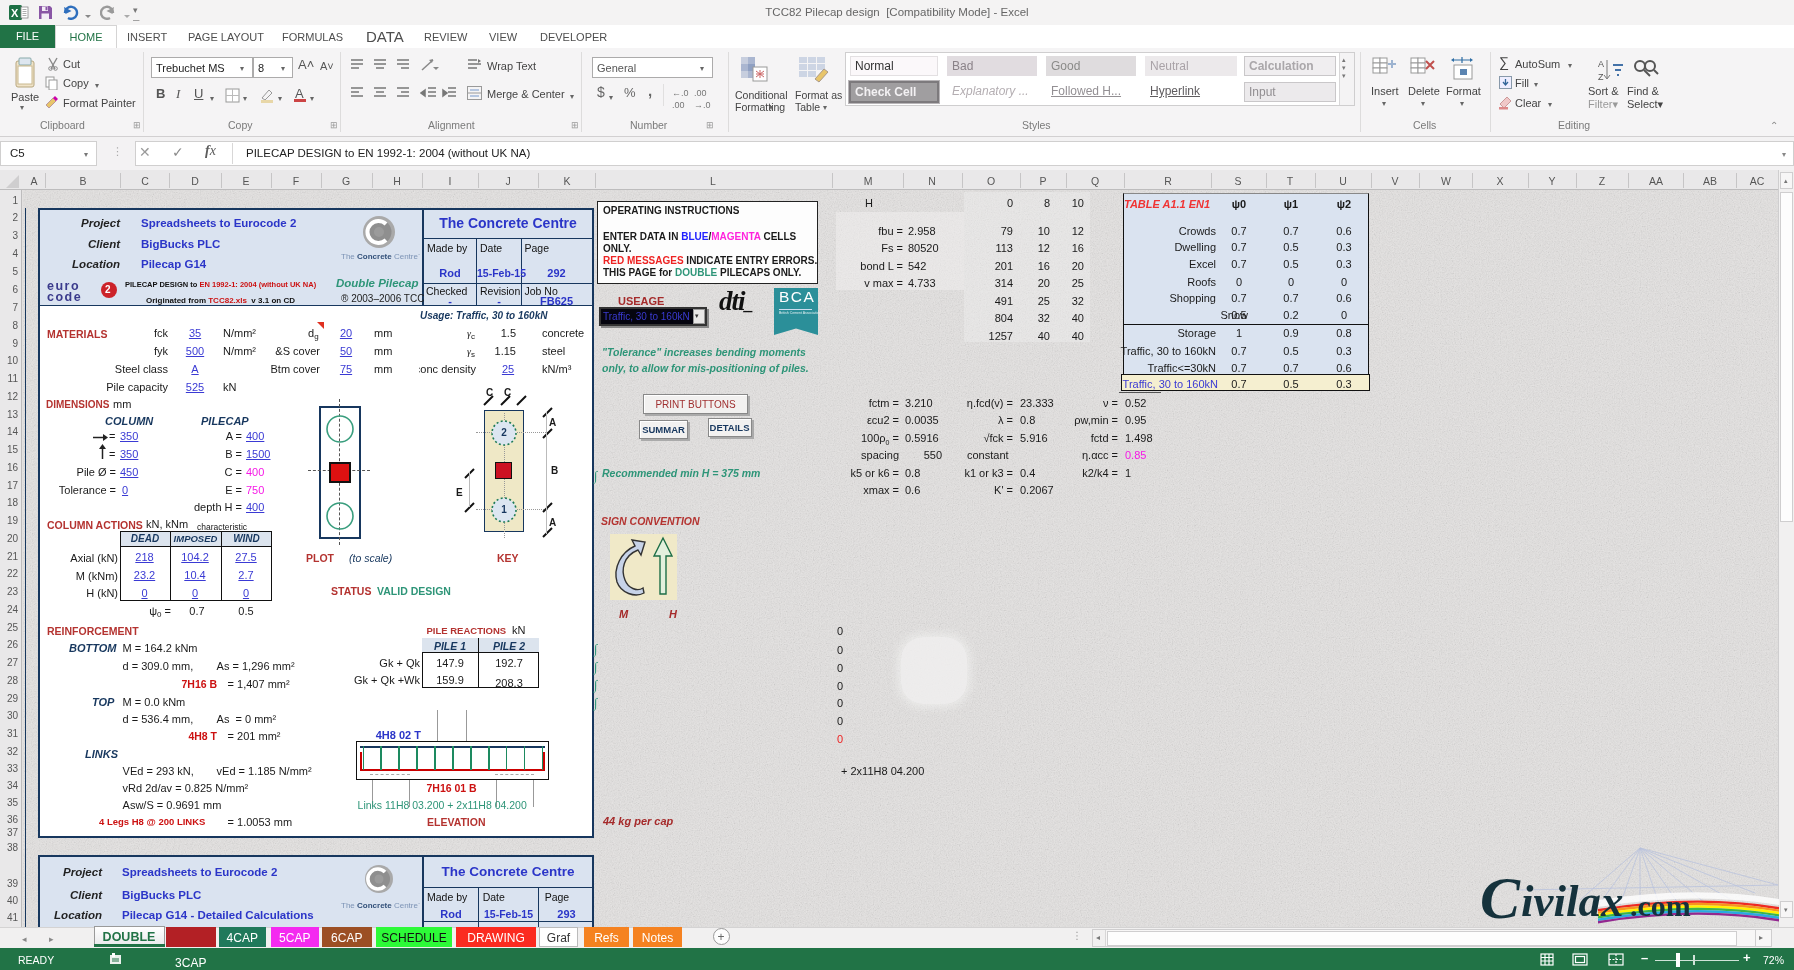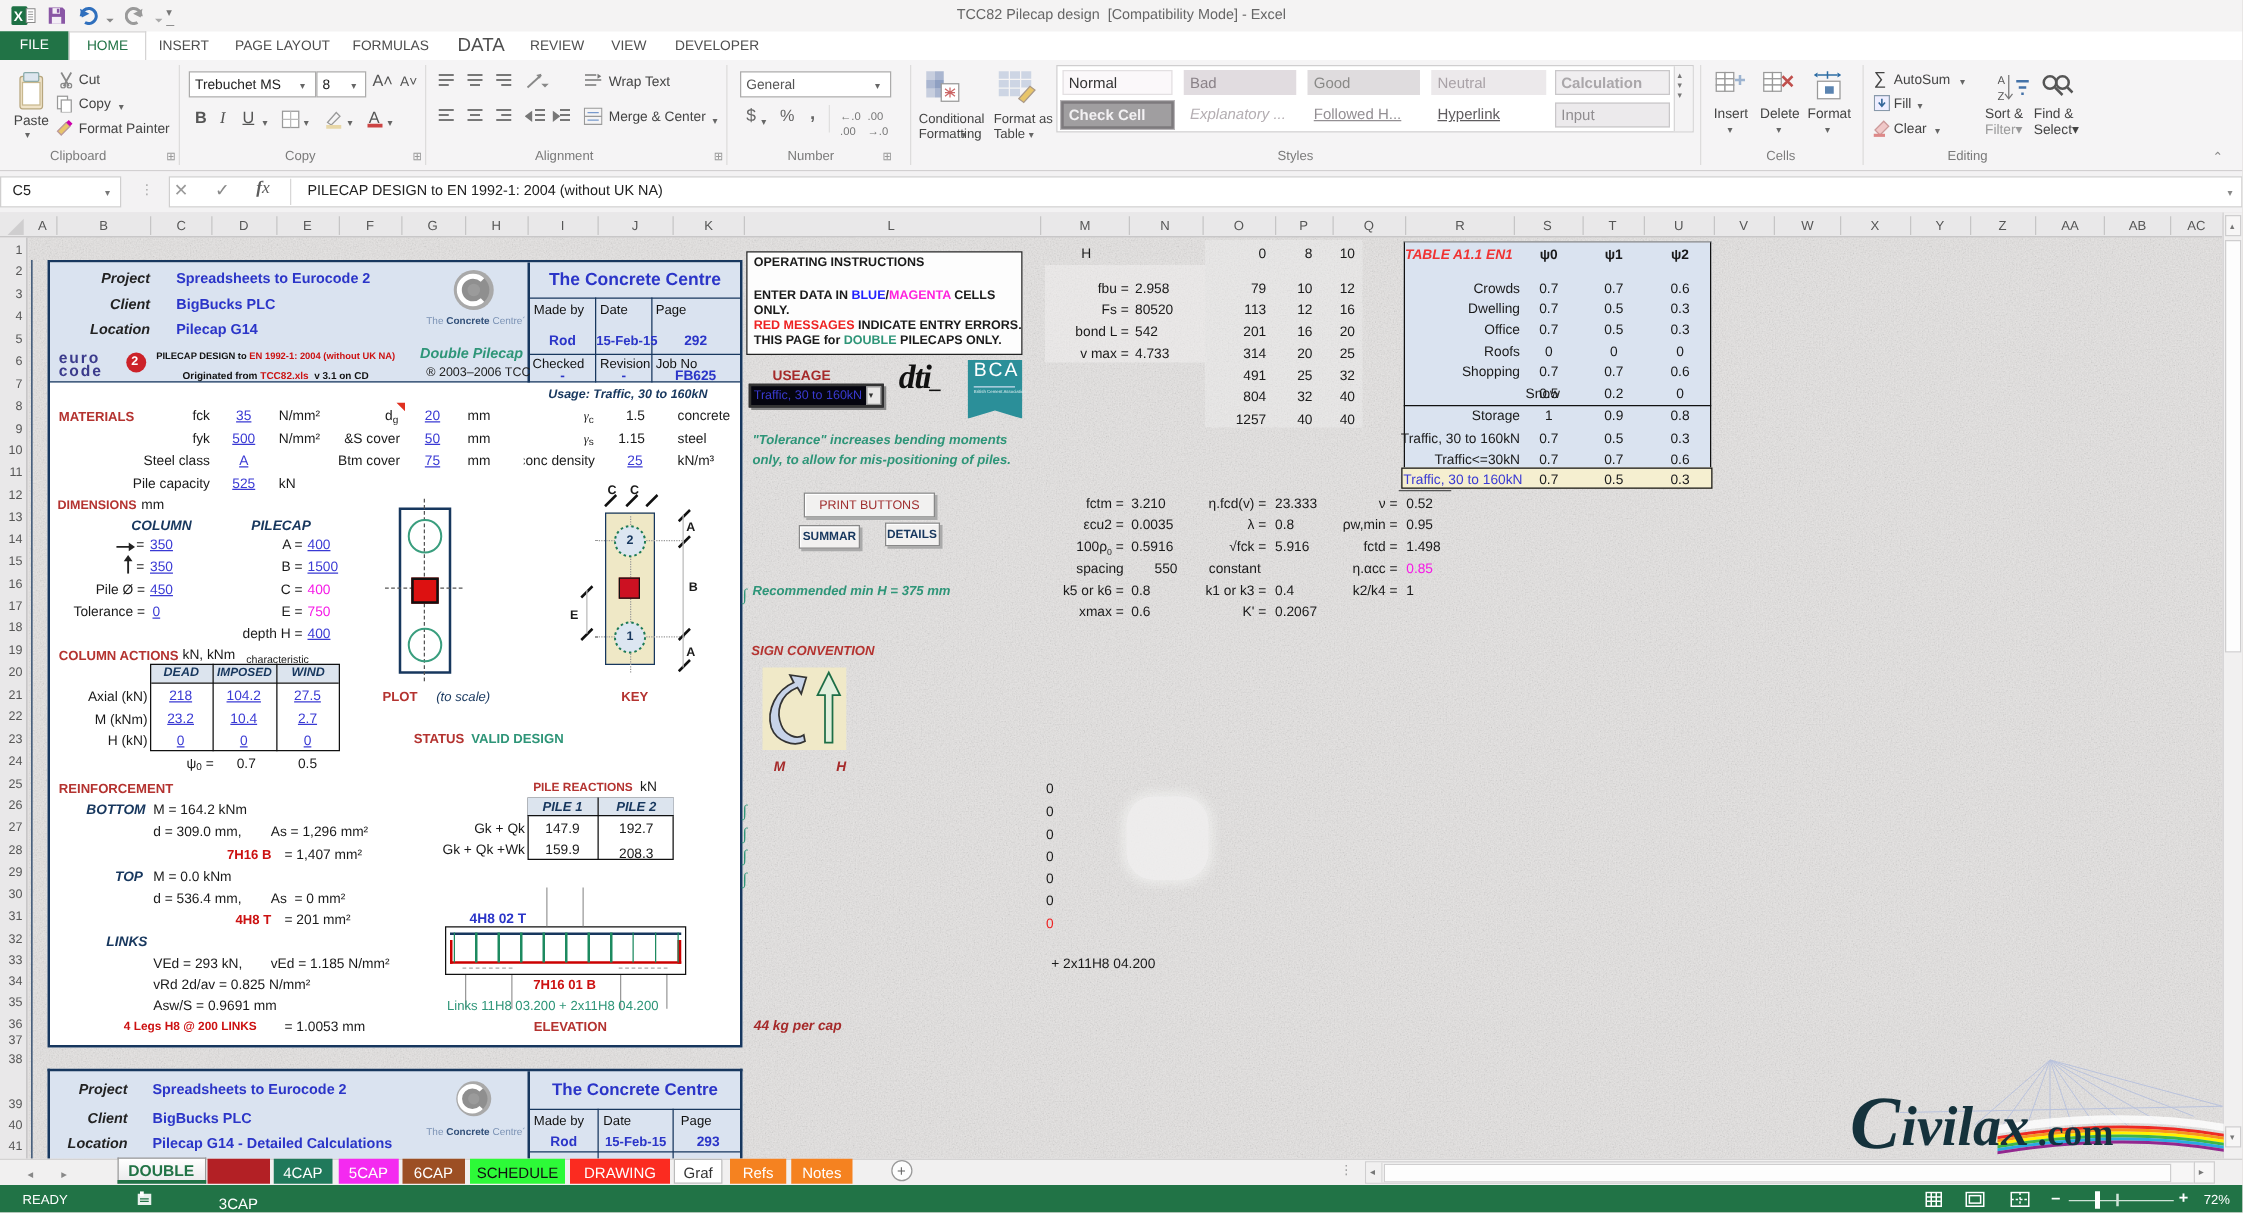--- a/index.html
+++ b/index.html
@@ -477,21 +477,21 @@
 <div class="t" style="left:524.5px;top:242px;font-size:10.5px;color:#111">Page</div>
 <div class="t b" style="left:424px;top:266.5px;width:52px;text-align:center;color:#2b35c8">Rod</div>
 <div class="t b" style="left:477px;top:266.5px;width:44px;text-align:center;color:#2b35c8;font-size:10.5px">15-Feb-15</div>
 <div class="t b" style="left:521px;top:266.5px;width:71px;text-align:center;color:#2b35c8">292</div>
 <div class="t" style="left:426px;top:285px;font-size:10.5px;color:#111">Checked</div>
 <div class="t" style="left:480px;top:285px;font-size:10.5px;color:#111">Revision</div>
 <div class="t" style="left:524.5px;top:285px;font-size:10.5px;color:#111">Job No</div>
 <div class="t b" style="left:424px;top:295px;width:52px;text-align:center;color:#2b35c8">-</div>
 <div class="t b" style="left:477px;top:295px;width:44px;text-align:center;color:#2b35c8">-</div>
 <div class="t b" style="left:521px;top:295px;width:71px;text-align:center;color:#2b35c8">FB625</div>
-<div class="t b i navy" style="left:420px;top:309.5px;width:146px;text-align:right;font-size:10px">Usage: Traffic, 30 to 160kN</div>
+<div class="t b i navy" style="left:420px;top:309.5px;width:146px;font-size:10px">Usage: Traffic, 30 to 160kN</div>
 <div class="t b red" style="left:47px;top:327.5px;font-size:10.5px">MATERIALS</div>
 <div class="t r" style="left:128px;top:327px;width:40px">fck</div>
 <div class="t c bval" style="left:180px;top:327px;width:30px">35</div>
 <div class="t" style="left:223px;top:327px">N/mm²</div>
 <div class="t" style="left:308px;top:327px">d<span style="font-size:8px;vertical-align:-2px">g</span></div>
 <svg class="abs" style="left:317px;top:322px" width="7" height="7">
     <path d="M0 0 h7 v7 z" fill="#e03020"></path>
   </svg>
 <div class="t c bval" style="left:331px;top:327px;width:30px">20</div>
 <div class="t" style="left:374px;top:327px">mm</div>
@@ -827,21 +827,21 @@
 <div class="t b c" style="left:1276px;top:197.5px;width:30px">ψ1</div>
 <div class="t b c" style="left:1329px;top:197.5px;width:30px">ψ2</div>
 <div class="t r" style="left:1116px;top:224.5px;width:100px">Crowds</div>
 <div class="t c" style="left:1224px;top:224.5px;width:30px">0.7</div>
 <div class="t c" style="left:1276px;top:224.5px;width:30px">0.7</div>
 <div class="t c" style="left:1329px;top:224.5px;width:30px">0.6</div>
 <div class="t r" style="left:1116px;top:240.5px;width:100px">Dwelling</div>
 <div class="t c" style="left:1224px;top:240.5px;width:30px">0.7</div>
 <div class="t c" style="left:1276px;top:240.5px;width:30px">0.5</div>
 <div class="t c" style="left:1329px;top:240.5px;width:30px">0.3</div>
-<div class="t r" style="left:1116px;top:257.5px;width:100px">Office</div>
+<div class="t r" style="left:1116px;top:257.5px;width:100px">Excel</div>
 <div class="t c" style="left:1224px;top:257.5px;width:30px">0.7</div>
 <div class="t c" style="left:1276px;top:257.5px;width:30px">0.5</div>
 <div class="t c" style="left:1329px;top:257.5px;width:30px">0.3</div>
 <div class="t r" style="left:1116px;top:275.5px;width:100px">Roofs</div>
 <div class="t c" style="left:1224px;top:275.5px;width:30px">0</div>
 <div class="t c" style="left:1276px;top:275.5px;width:30px">0</div>
 <div class="t c" style="left:1329px;top:275.5px;width:30px">0</div>
 <div class="t r" style="left:1116px;top:291.5px;width:100px">Shopping</div>
 <div class="t c" style="left:1224px;top:291.5px;width:30px">0.7</div>
 <div class="t c" style="left:1276px;top:291.5px;width:30px">0.7</div>

